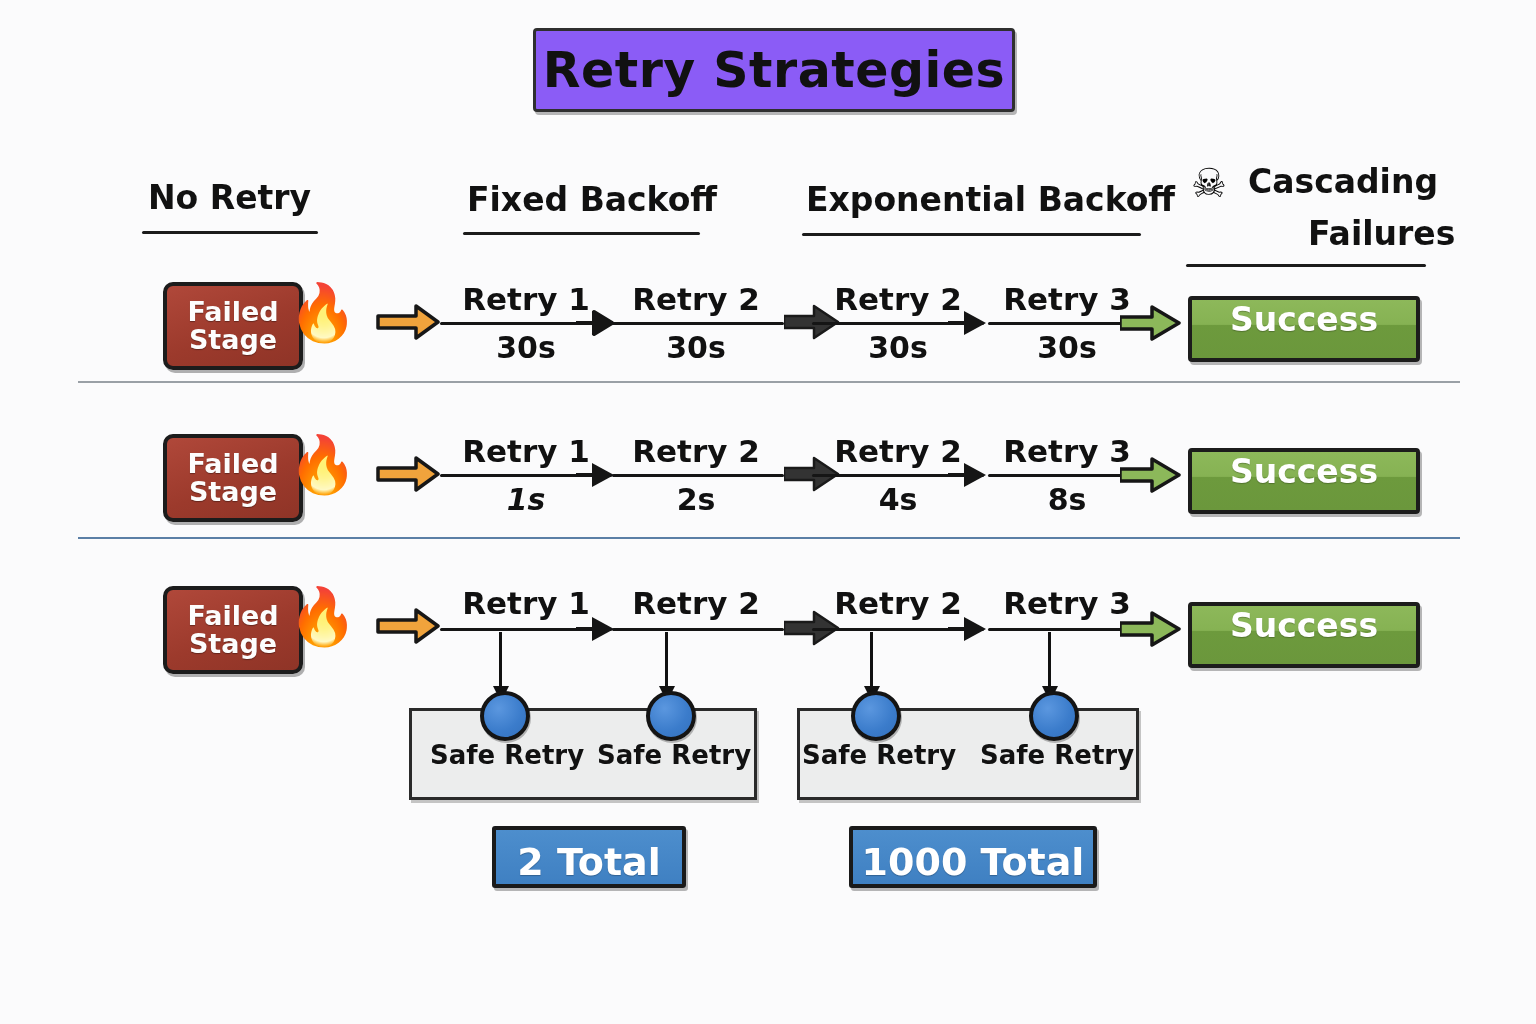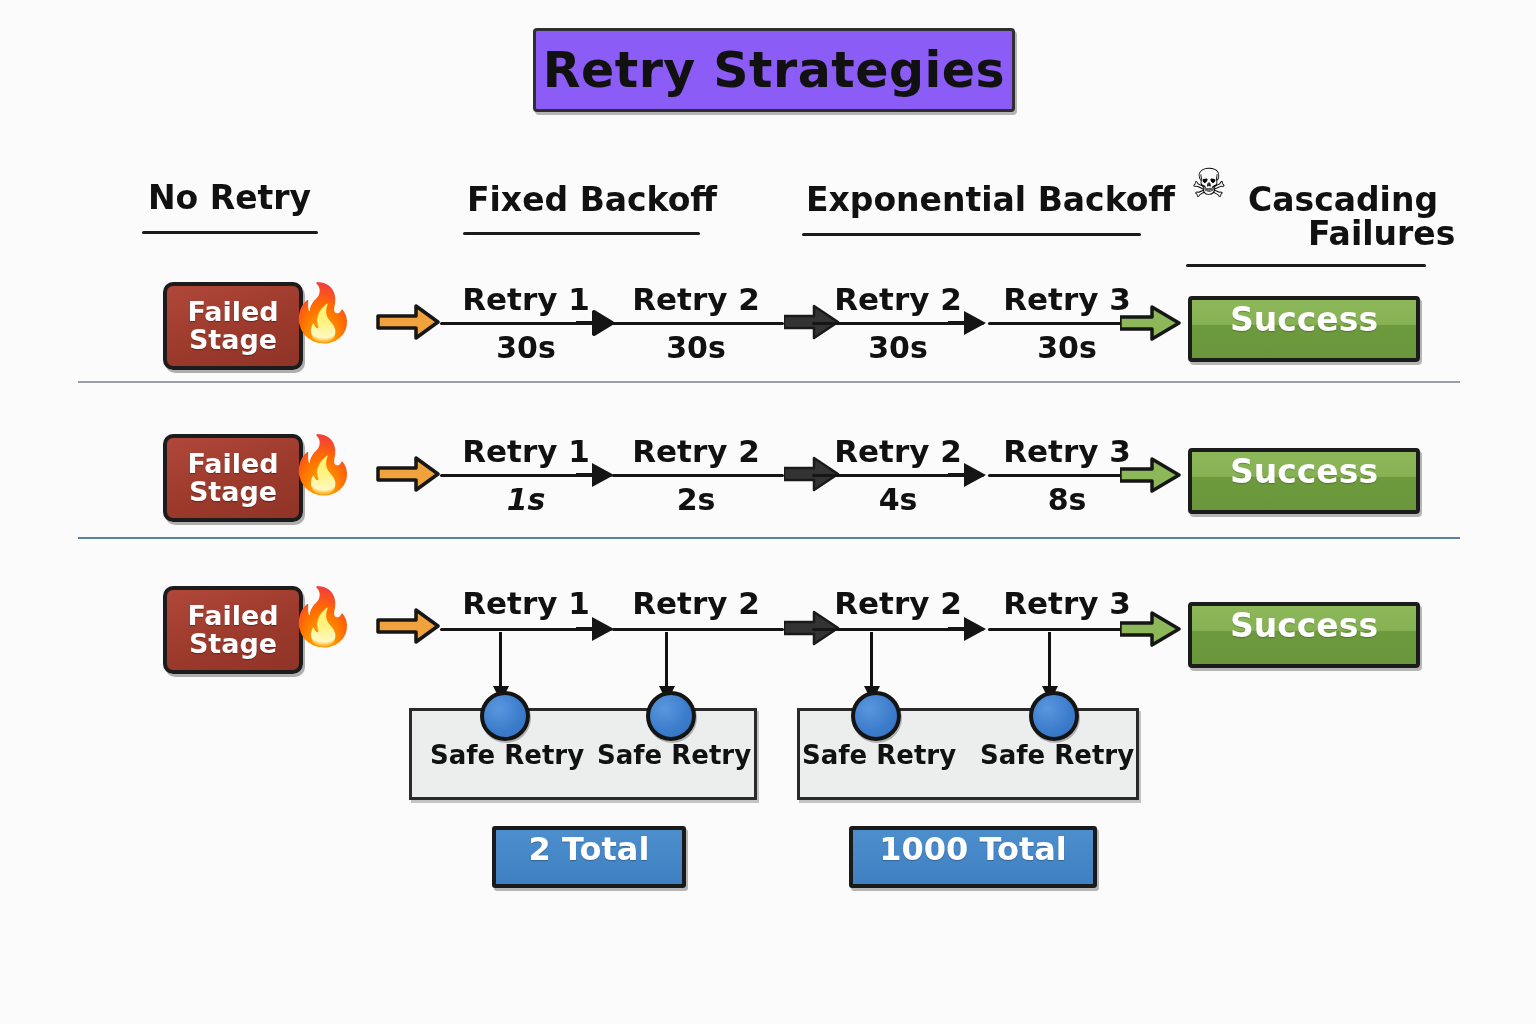--- a/index.html
+++ b/index.html
@@ -181,24 +181,24 @@
 
   
   .total-badge {
     position: absolute;
     height: 54px;
     background: linear-gradient(180deg, #4d8ecd 0%, #3f80c2 100%);
     border: 4px solid #1a1a1a;
     border-radius: 3px;
     box-shadow: 2px 3px 0 rgba(0,0,0,0.28);
     display: flex;
-    align-items: flex-start;
+    align-items: flex-end;
     justify-content: center;
     color: #ffffff;
-    font-size: 32px;
+    font-size: 38px;
     font-weight: 600;
     text-shadow: 0 1px 1px rgba(0,0,0,0.25);
   }
 </style>
 </head>
 <body>
 
 <div id="canvas">
 
   <div id="title-box">
@@ -208,21 +208,21 @@
   <div class="col-header" style="left:148px; top:178px;">No Retry</div>
   <div class="col-underline" style="left:142px; top:231px; width:176px;"></div>
 
   <div class="col-header" style="left:467px; top:180px;">Fixed Backoff</div>
   <div class="col-underline" style="left:463px; top:232px; width:237px;"></div>
 
   <div class="col-header" style="left:806px; top:180px;">Exponential Backoff</div>
   <div class="col-underline" style="left:802px; top:233px; width:339px;"></div>
 
   <div class="skull-icon" style="left:1191px; top:163px;">☠</div>
-  <div class="col-header" style="left:1248px; top:180px;">Cascading</div>
+  <div class="col-header" style="left:1248px; top:162px;">Cascading</div>
   <div class="col-header" style="left:1308px; top:214px;">Failures</div>
   <div class="col-underline" style="left:1186px; top:264px; width:240px;"></div>
 
   <div class="row-sep grey" style="top:381px;"></div>
   <div class="row-sep blue" style="top:537px;"></div>
 
   <div class="failed-box" style="left:142px; top:282px;">
     <span>Failed</span>
     <span>Stage</span>
   </div>

